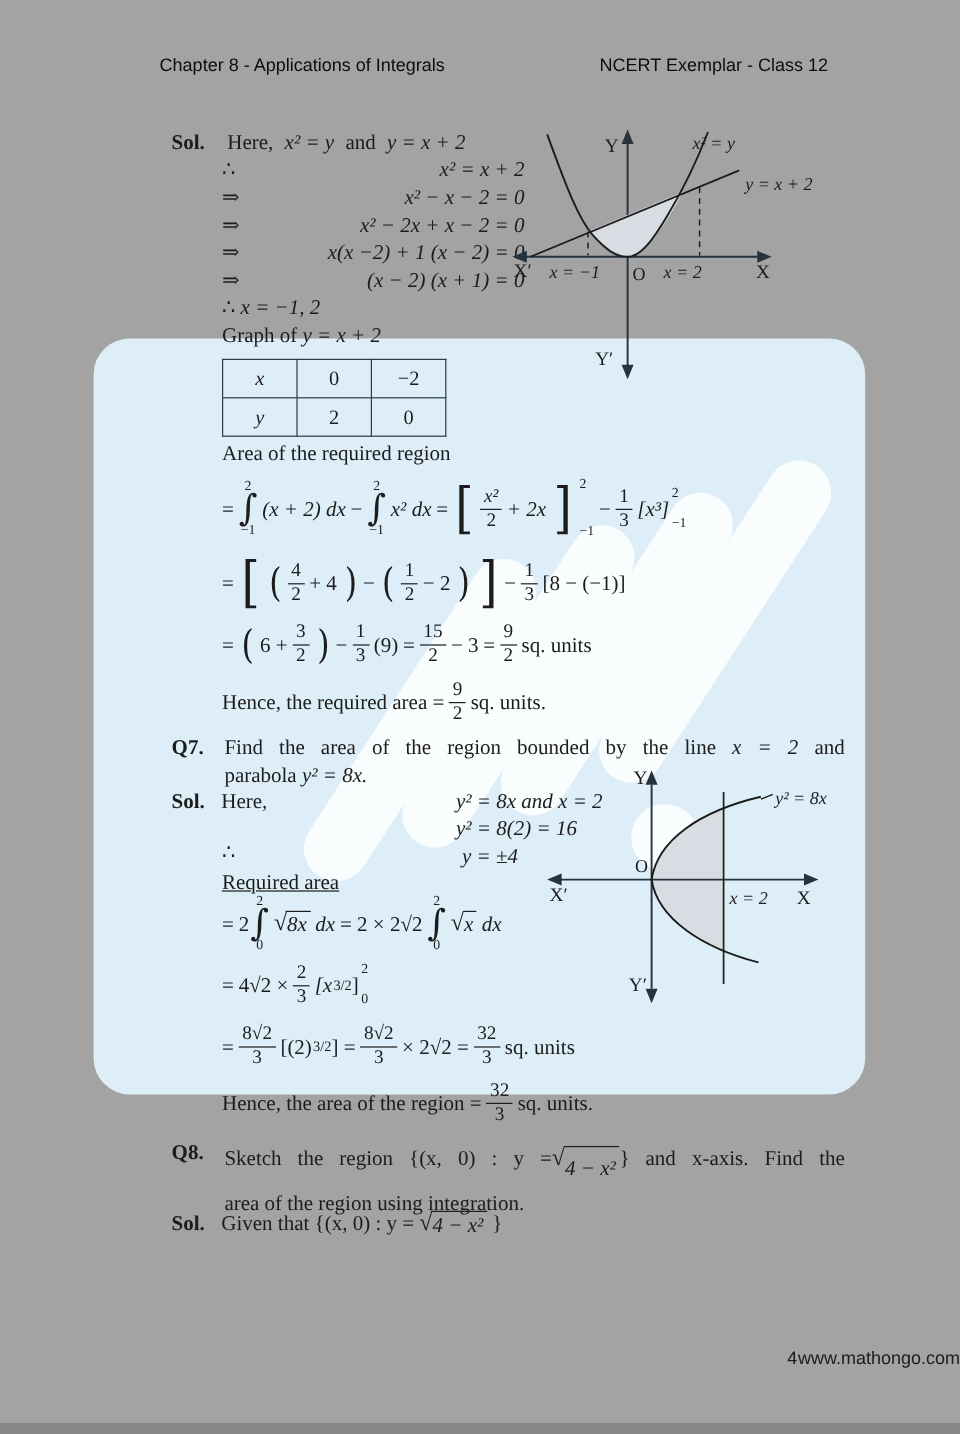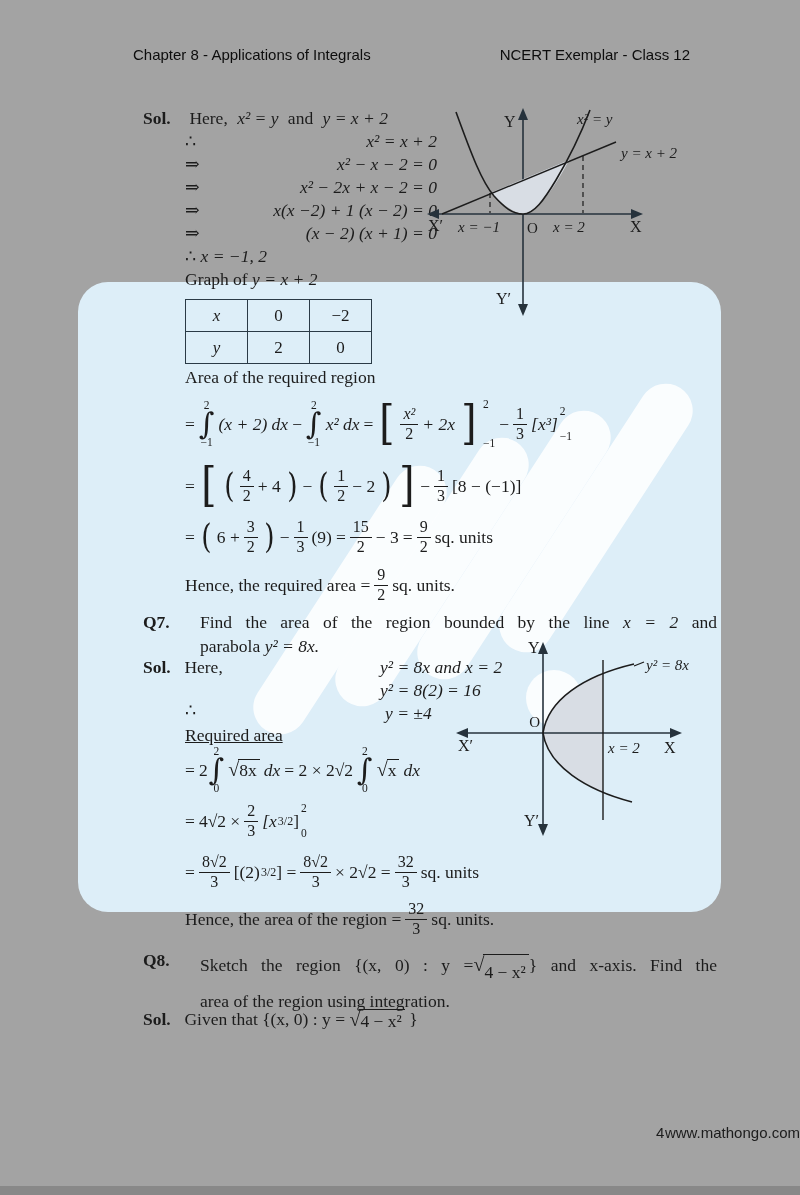--- a/index.html
+++ b/index.html
@@ -36,26 +36,26 @@
   .fr .d{padding:0 2px;}
   .ig{display:inline-flex;flex-direction:column;align-items:center;line-height:1;margin-right:3px;}
   .ig .l{font-size:11.5px;}
   .ig .s{font-size:30px;margin:-2px 0;font-family:"DejaVu Serif",serif;}
   .lim{display:inline-flex;flex-direction:column;justify-content:space-between;height:50px;font-size:11.5px;line-height:1;margin-left:1px;margin-right:6px;}
   .lim.sm{height:36px;}
   .bb{display:inline-block;font-size:46px;line-height:.72;transform:scaleX(.85);margin:0 1px;font-family:"DejaVu Serif",serif;}
   .mp{display:inline-block;font-size:33px;line-height:.78;transform:scaleX(.8);margin:0 1px;font-family:"DejaVu Serif",serif;}
   .sq{display:inline-flex;align-items:flex-start;}
   .sq .g{font-size:20px;line-height:1.05;margin-right:-1px;}
-  .sq .rad{border-top:1.4px solid #1c1c1c;padding:0 3px 0 1px;}
+  .sq .rad{border-top:1.4px solid #1c1c1c;font-style:italic;padding:0 3px 0 1px;}
   .sup{font-size:12px;vertical-align:super;margin-left:1px;}
   
   .qblock{position:absolute;font-size:17.5px;line-height:24px;}
   .qlabel{position:absolute;left:0;top:0;font-weight:bold;}
-  .qtext{margin-left:57px;width:517px;}
+  .qtext{margin-left:44px;width:517px;}
   .jline{text-align:justify;text-align-last:justify;}
   .q .it{font-style:italic;}
   
   .gsvg{position:absolute;}
   .gsvg text{font-family:"Liberation Serif","DejaVu Serif",serif;fill:#1c1c1c;}
 </style>
 </head>
 <body>
 
 <div class="page">

